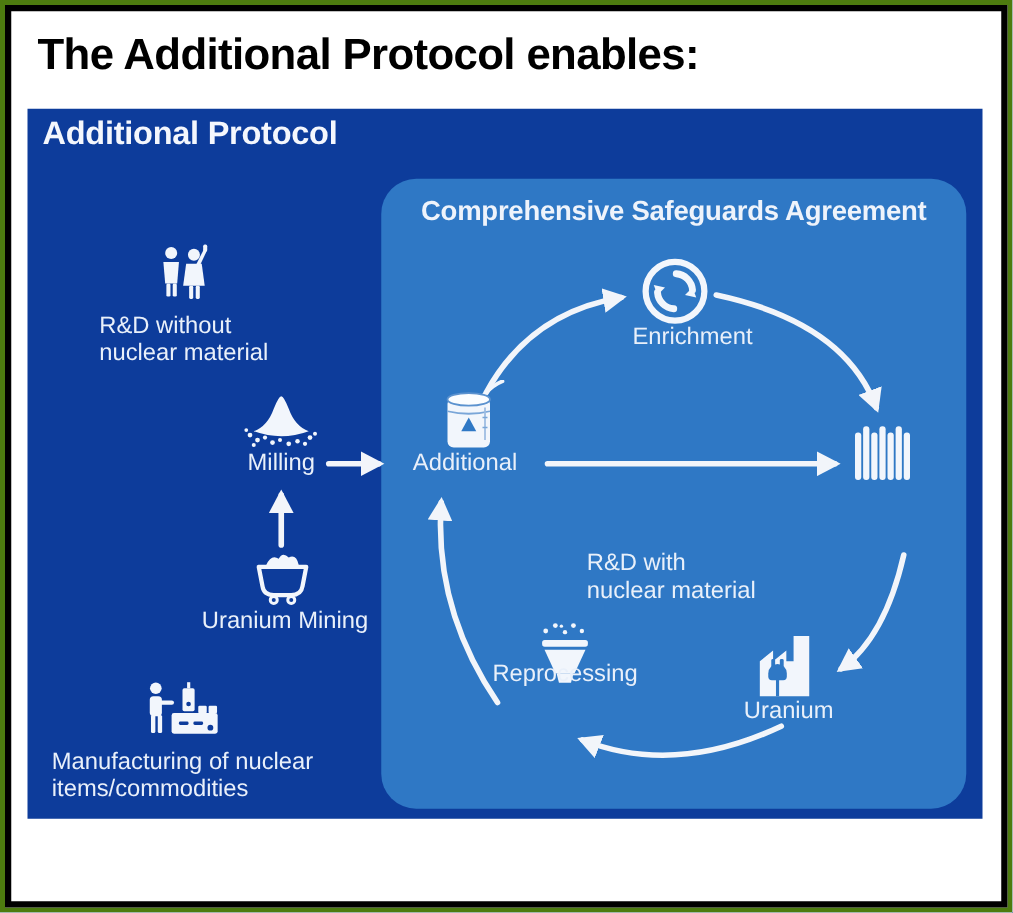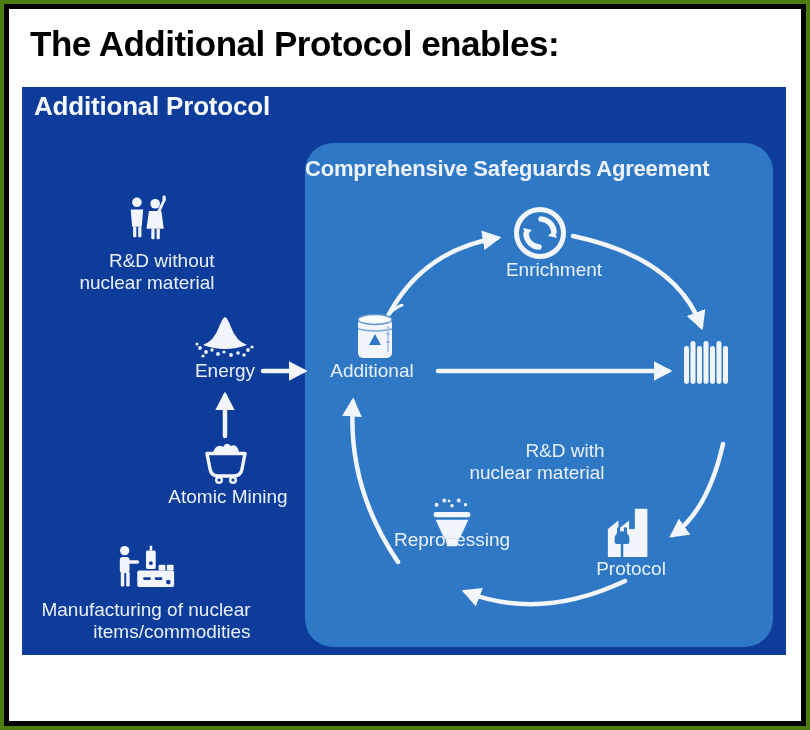--- a/index.html
+++ b/index.html
@@ -11,25 +11,25 @@
   .page-title{
     position:absolute;left:30px;top:24px;font-size:35px;font-weight:800;color:#000;
     letter-spacing:-0.5px;font-family:"Liberation Sans", sans-serif;
   }
   .outer-box{position:absolute;left:22px;top:87px;width:764px;height:568px;background:#0d3c9b;}
   .outer-box-label{
     position:absolute;left:34px;top:91px;font-size:26px;font-weight:700;color:#f4f7fd;letter-spacing:-0.2px;
   }
   .csa-box{position:absolute;left:305px;top:143px;width:468px;height:504px;background:#2f78c5;border-radius:28px;}
   .csa-label{
-    position:absolute;left:305px;top:156px;width:468px;text-align:left;
+    position:absolute;left:305px;top:156px;width:468px;text-align:center;
     font-size:22px;font-weight:700;color:#eef3fb;letter-spacing:-0.2px;
   }
   .node-label{
-    position:absolute;transform:translateX(-50%);text-align:right;color:#e9f0fa;
+    position:absolute;transform:translateX(-50%);text-align:left;color:#e9f0fa;
     font-size:19px;line-height:22px;white-space:pre-line;
   }
   .icon{position:absolute;}
   .arrows{position:absolute;left:0;top:0;pointer-events:none;}
   .source-line{position:absolute;left:30px;top:672px;font-size:20px;color:#000;}
 </style>
 </head>
 <body>
 
 <div id="stage">
@@ -173,25 +173,25 @@
     <g fill="#0d3c9b">
       <circle cx="38" cy="22" r="1.9"></circle>
       <rect x="30" y="36.5" width="8" height="2.8" rx="1.2"></rect>
       <rect x="42" y="36.5" width="8" height="2.8" rx="1.2"></rect>
       <circle cx="56" cy="41.5" r="2.4"></circle>
     </g>
   </svg>
 
   <div class="node-label" style="left:147px;top:250px">R&amp;D without
 nuclear material</div>
-  <div class="node-label" style="left:225px;top:360px">Energy</div>
-  <div class="node-label" style="left:228px;top:486px">Atomic Mining</div>
+  <div class="node-label" style="left:225px;top:360px">Milling</div>
+  <div class="node-label" style="left:228px;top:486px">Uranium Mining</div>
   <div class="node-label" style="left:146px;top:599px">Manufacturing of nuclear
 items/commodities</div>
 
   <div class="node-label" style="left:554px;top:259px">Enrichment</div>
   <div class="node-label" style="left:372px;top:360px">Additional</div>
   <div class="node-label" style="left:537px;top:440px">R&amp;D with
 nuclear material</div>
-  <div class="node-label" style="left:631px;top:558px">Protocol</div>
+  <div class="node-label" style="left:631px;top:558px">Uranium</div>
   <div class="node-label" style="left:452px;top:529px">Reprocessing</div>
 
 </div>
 
 </body></html>

